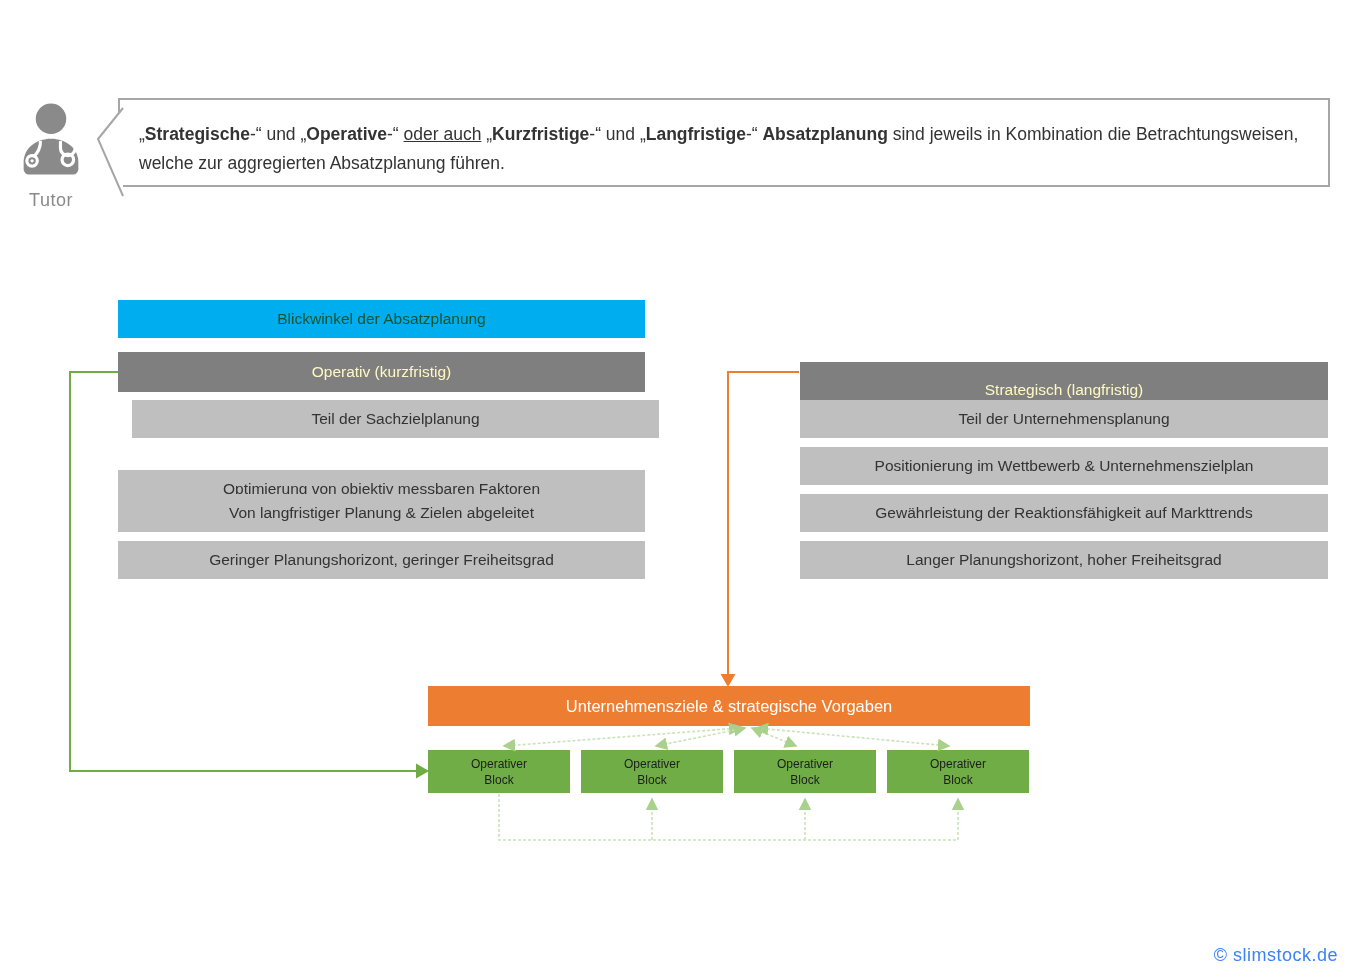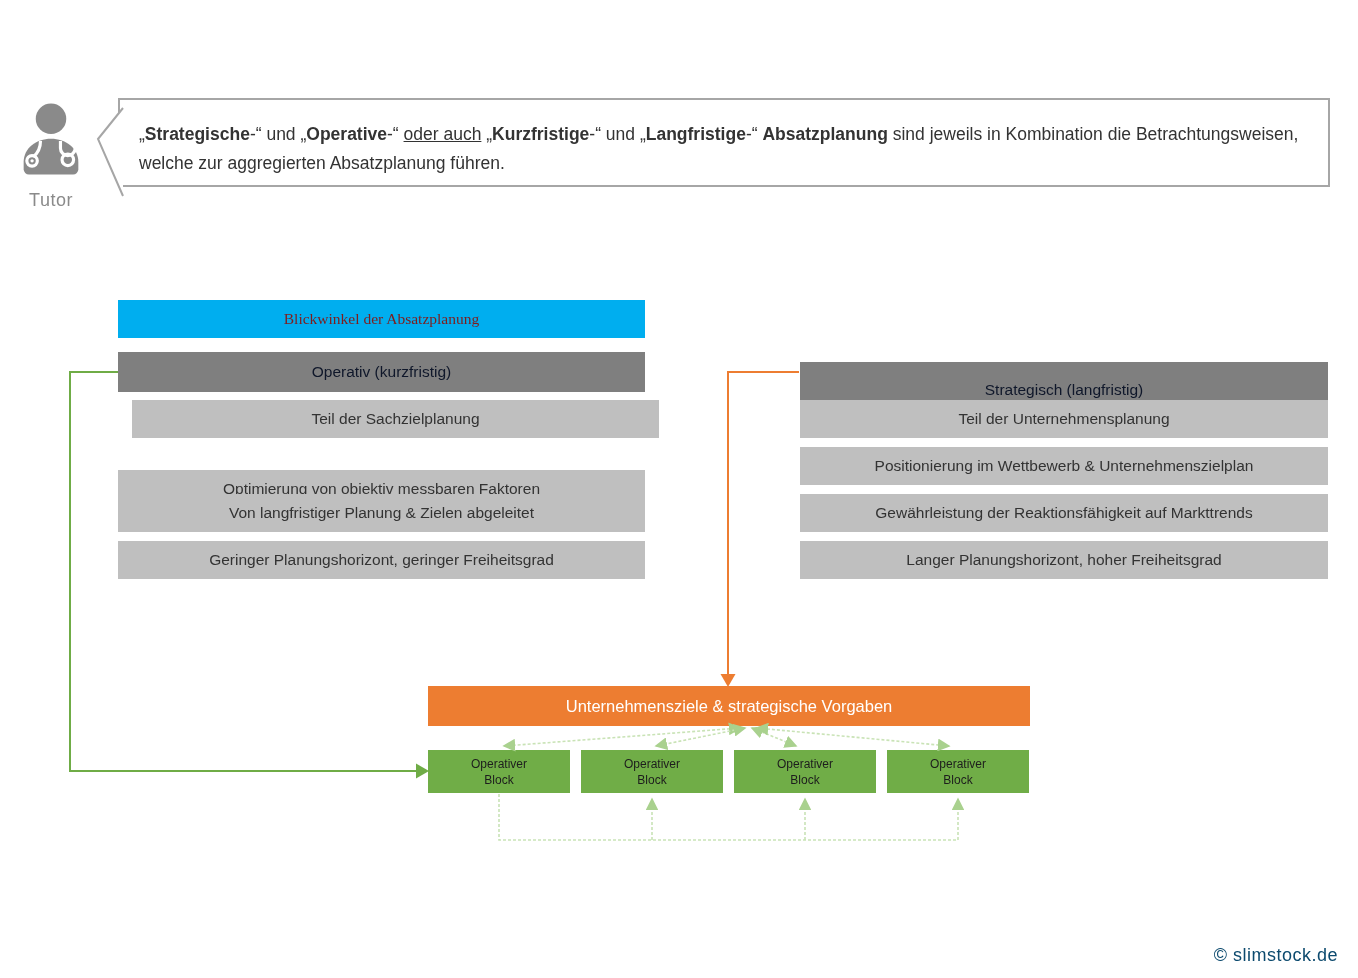--- a/index.html
+++ b/index.html
@@ -21,32 +21,32 @@
   .bubble-text{
     margin:0;padding:20px 24px 0 19px;font-size:17.5px;line-height:29px;color:#333333;
   }
   .bubble-tail{position:absolute;left:-25px;top:6px;overflow:visible;}
 
   
   .box{
     display:flex;align-items:center;justify-content:center;
     font-size:15.5px;text-align:center;
   }
-  .title-bar{background:#00aeef;color:#7f1d1d;font-family:Liberation Serif, serif;}
-  .hdr{background:#7f7f7f;color:#0f172a;}
+  .title-bar{background:#00aeef;color:#14532d;}
+  .hdr{background:#7f7f7f;color:#fef9c3;}
   .row{background:#bfbfbf;color:#333333;}
   .goals{background:#ed7d31;color:#ffffff;font-size:16.5px;}
   .block{
     background:#70ad47;color:#1d1d1d;font-size:12px;line-height:16px;
     white-space:pre-line;z-index:1;
   }
 
   .overlay{position:absolute;left:0;top:0;z-index:2;pointer-events:none;}
   .footer{
-    right:20px;bottom:12px;font-size:18px;color:#0c4a6e;letter-spacing:.5px;
+    right:20px;bottom:12px;font-size:18px;color:#3b82f6;letter-spacing:.5px;
   }
 </style>
 </head>
 <body>
 
 <div class="abs tutor-wrap">
   <svg width="76" height="82" viewBox="0 0 72 78">
     <circle cx="36" cy="16" r="14.5" fill="#8a8a8a"></circle>
     <path d="M10,64 v-7 c0,-13 12,-22 26,-22 s26,9 26,22 v7 a5,5 0 0 1 -5,5 H15 a5,5 0 0 1 -5,-5 z" fill="#8a8a8a"></path>
     <path d="M26,37 c0,7 -3,12 -7,15" stroke="#ffffff" stroke-width="3" fill="none"></path>

